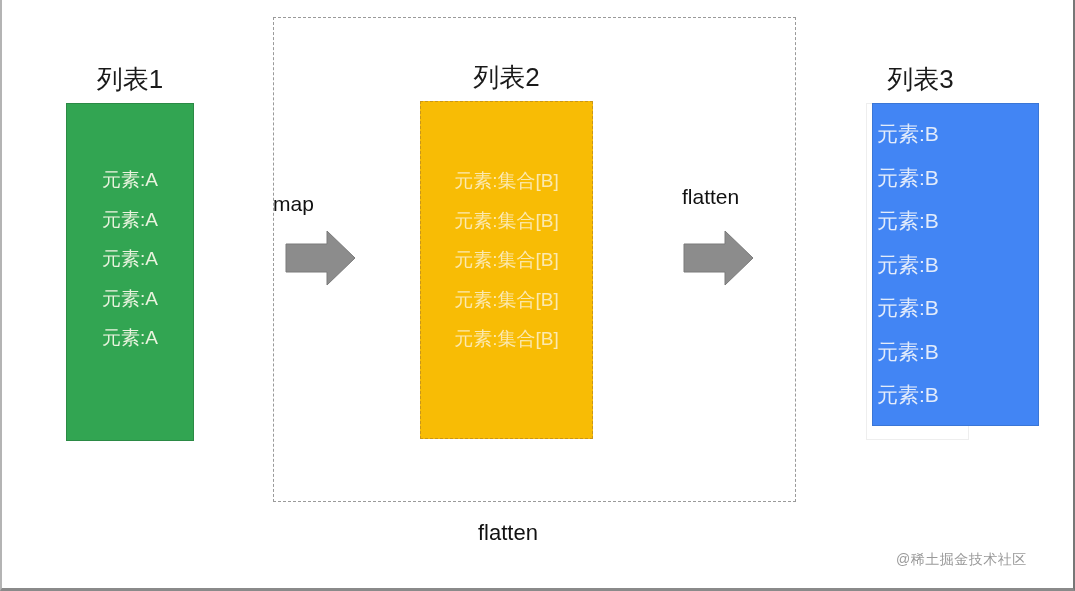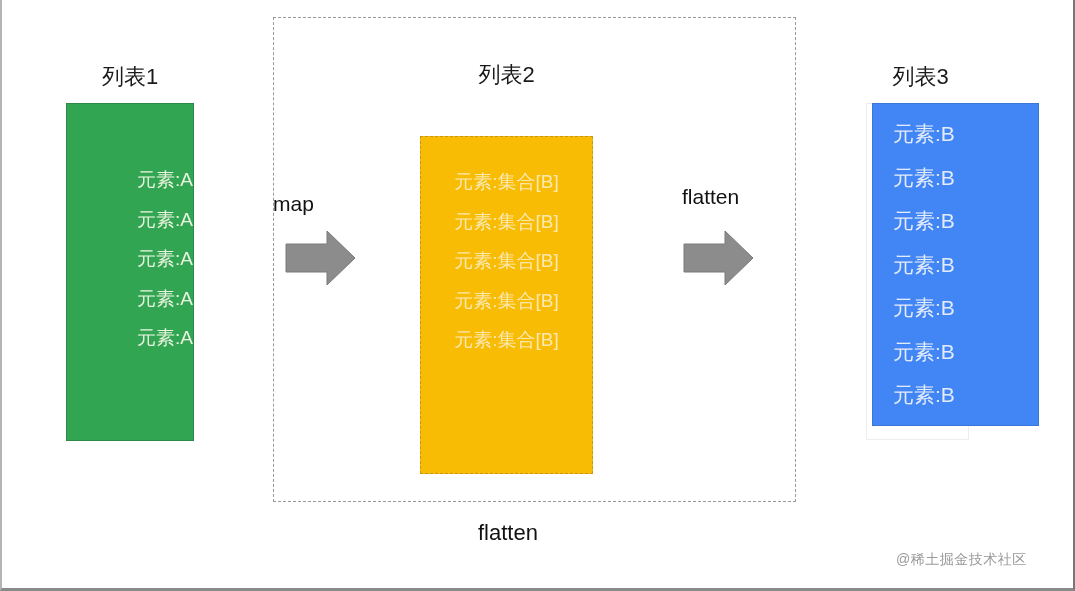--- a/index.html
+++ b/index.html
@@ -10,41 +10,41 @@
     .frame {
       position: absolute; left: 0; top: 0; width: 1072px; height: 588px;
       border-left: 2px solid #b4b4b4; border-right: 2px solid #777; border-bottom: 3px solid #8a8a8a;
       box-sizing: border-box; width: 1075px; height: 591px;
     }
     .dashed-group {
       position: absolute; left: 273px; top: 17px; width: 523px; height: 485px;
       border: 1px dashed #9a9a9a; box-sizing: border-box;
     }
     .title {
-      position: absolute; font-size: 22px; color: #1a1a1a; text-align: center;
+      position: absolute; font-size: 26px; color: #1a1a1a; text-align: center;
     }
     .list {
       position: absolute; box-sizing: border-box;
       display: flex; flex-direction: column;
     }
     .list1 {
       left: 66px; top: 103px; width: 128px; height: 338px; background: #32a552;
-      border: 1px solid #2b8a45; padding-top: 64px; align-items: flex-end;
+      border: 1px solid #2b8a45; padding-top: 64px; align-items: center;
     }
     .list2 {
       left: 420px; top: 101px; width: 173px; height: 338px; background: #f8bc05;
-      border: 1px dashed #c9961a; padding-top: 33px; align-items: center; margin-top: 35px;
+      border: 1px dashed #c9961a; padding-top: 67px; align-items: center;
     }
     .list3-shadow {
       position: absolute; left: 866px; top: 103px; width: 103px; height: 337px;
       border: 1px solid #eeeeee; box-sizing: border-box; background: #fff;
     }
     .list3 {
       left: 872px; top: 103px; width: 167px; height: 323px; background: #4285f4;
-      border: 1px solid #3a76d6; padding-top: 16px; padding-left: 20px;
+      border: 1px solid #3a76d6; padding-top: 16px; padding-left: 4px;
     }
     .item {
       color: #e9f3de; font-size: 19px; white-space: nowrap;
     }
     .list1 .item { height: 39.5px; line-height: 24px; }
     .list2 .item { height: 39.5px; line-height: 24px; color: #fbe9b0; }
     .list3 .item { height: 44.2px; line-height: 28px; font-size: 21px; color: #e3ecfb; }
     .op-label {
       position: absolute; font-size: 21px; color: #111;
     }

